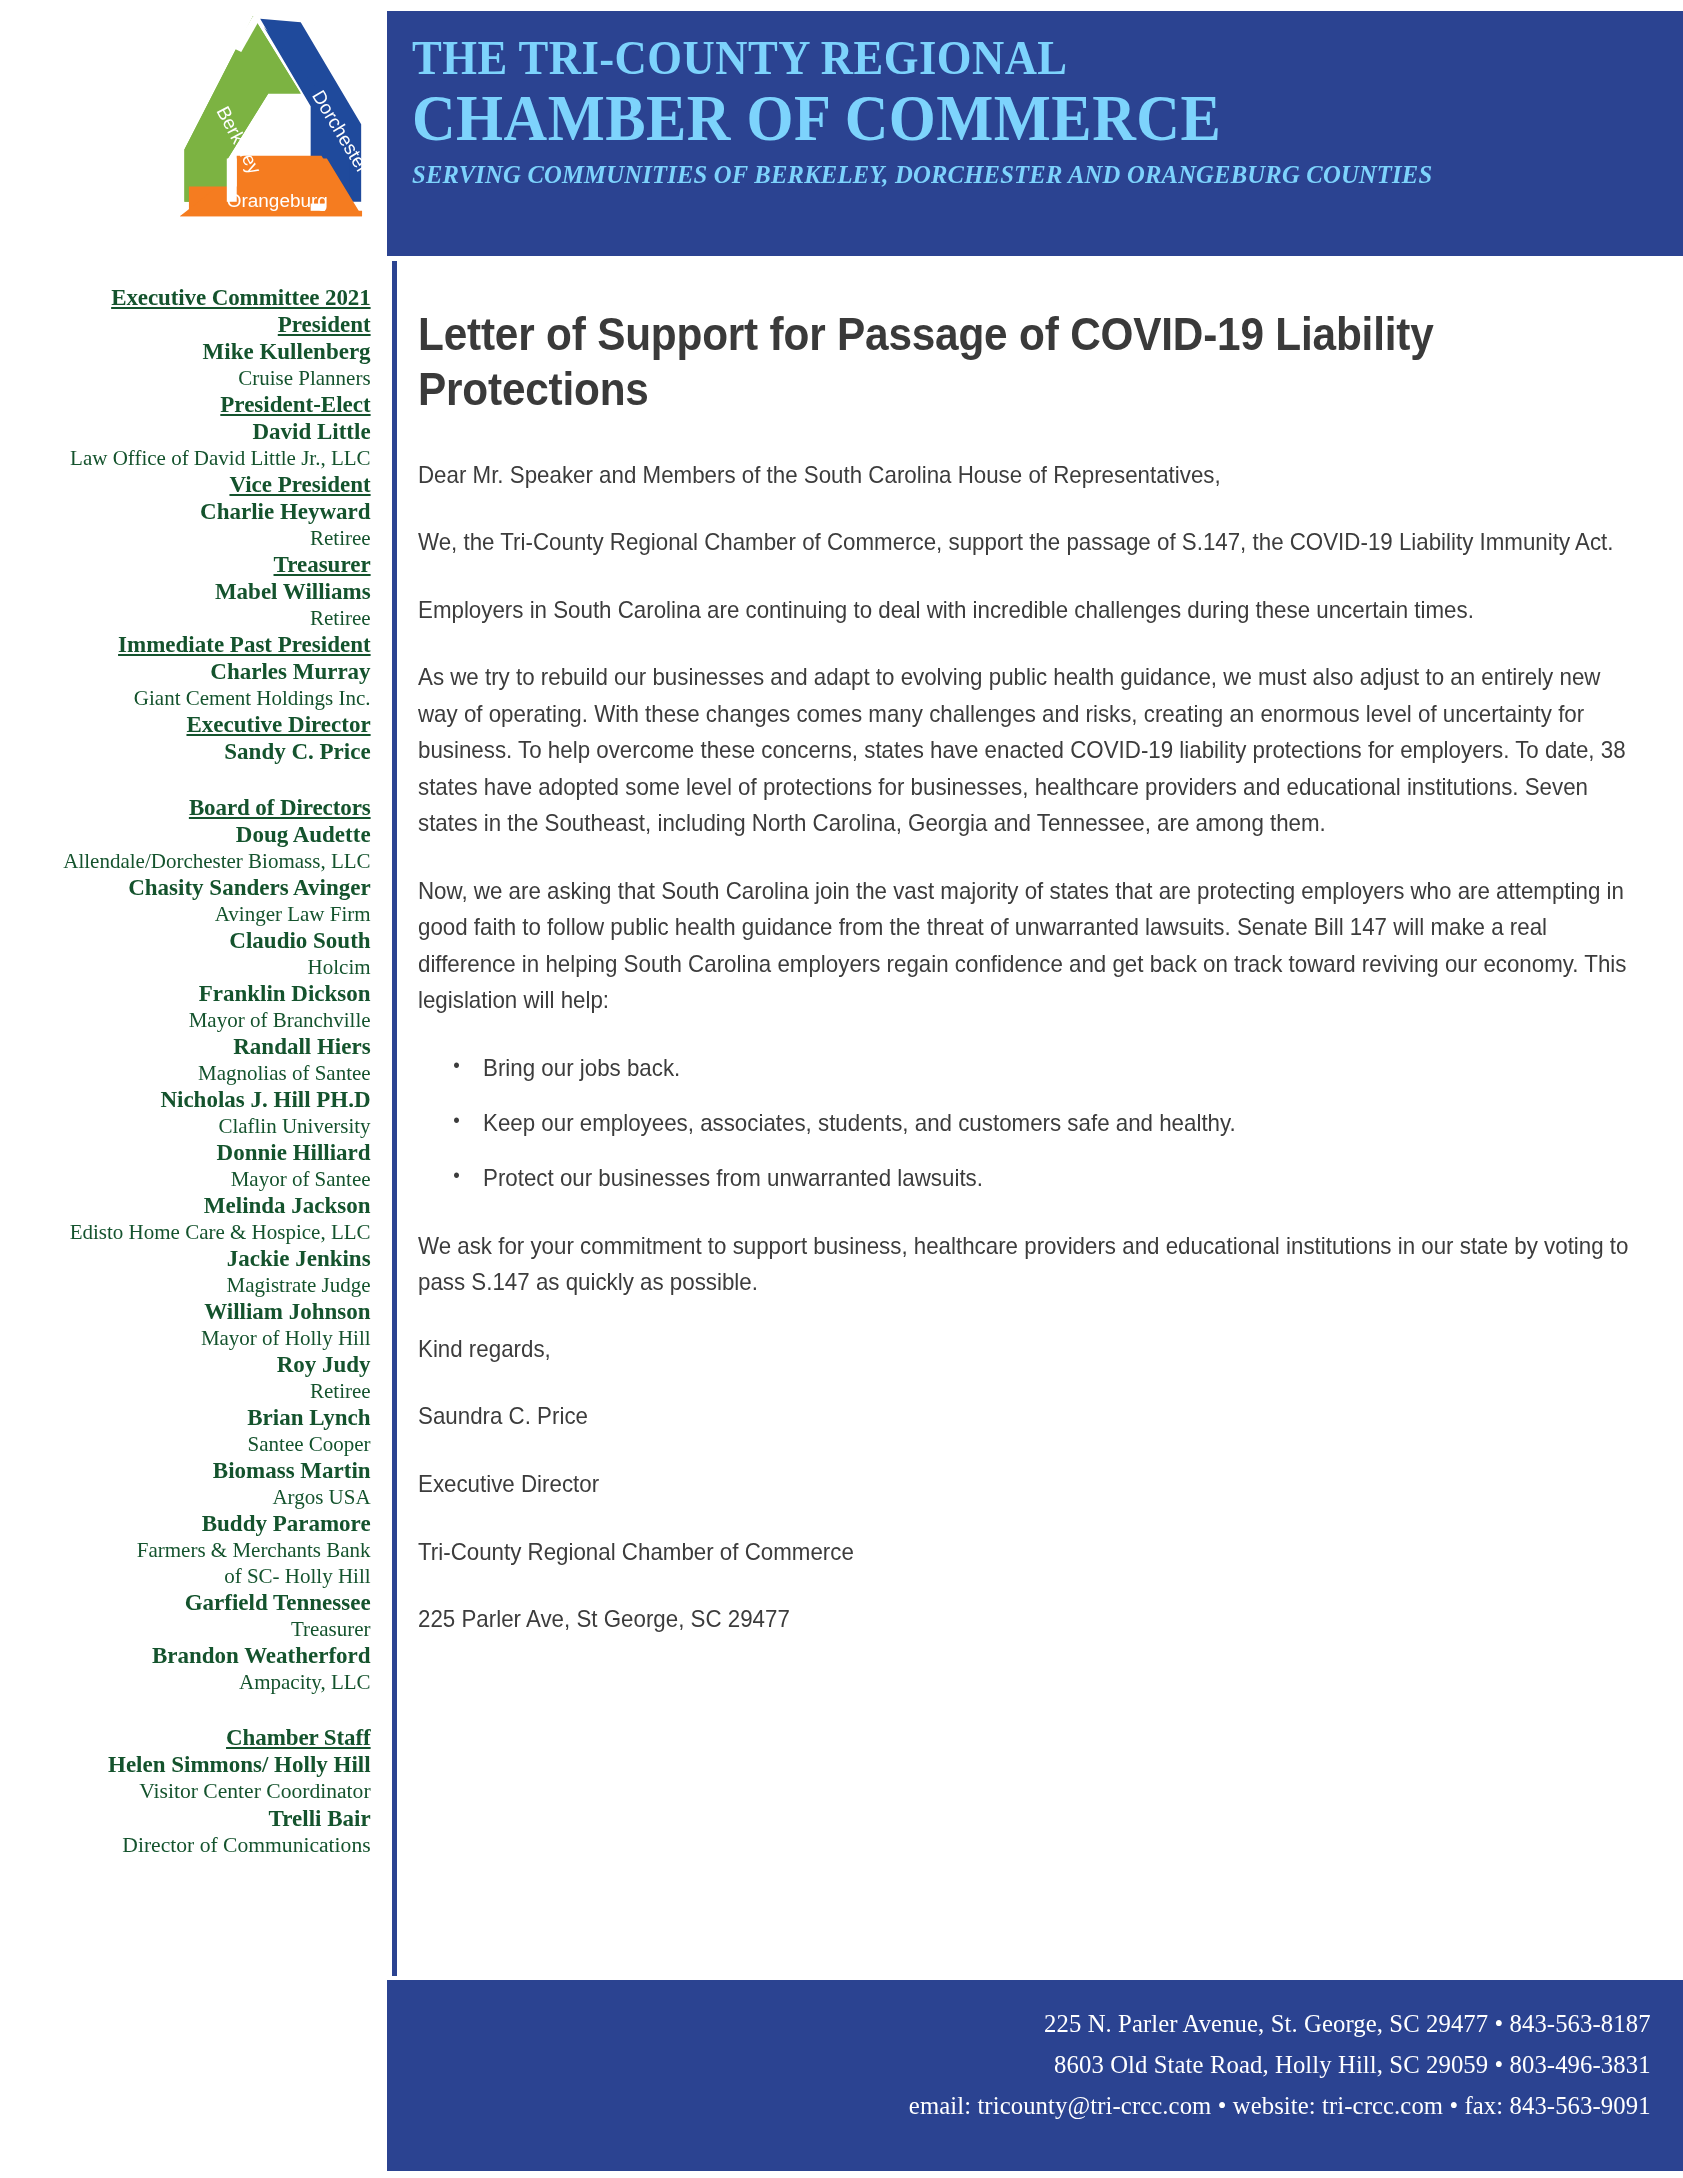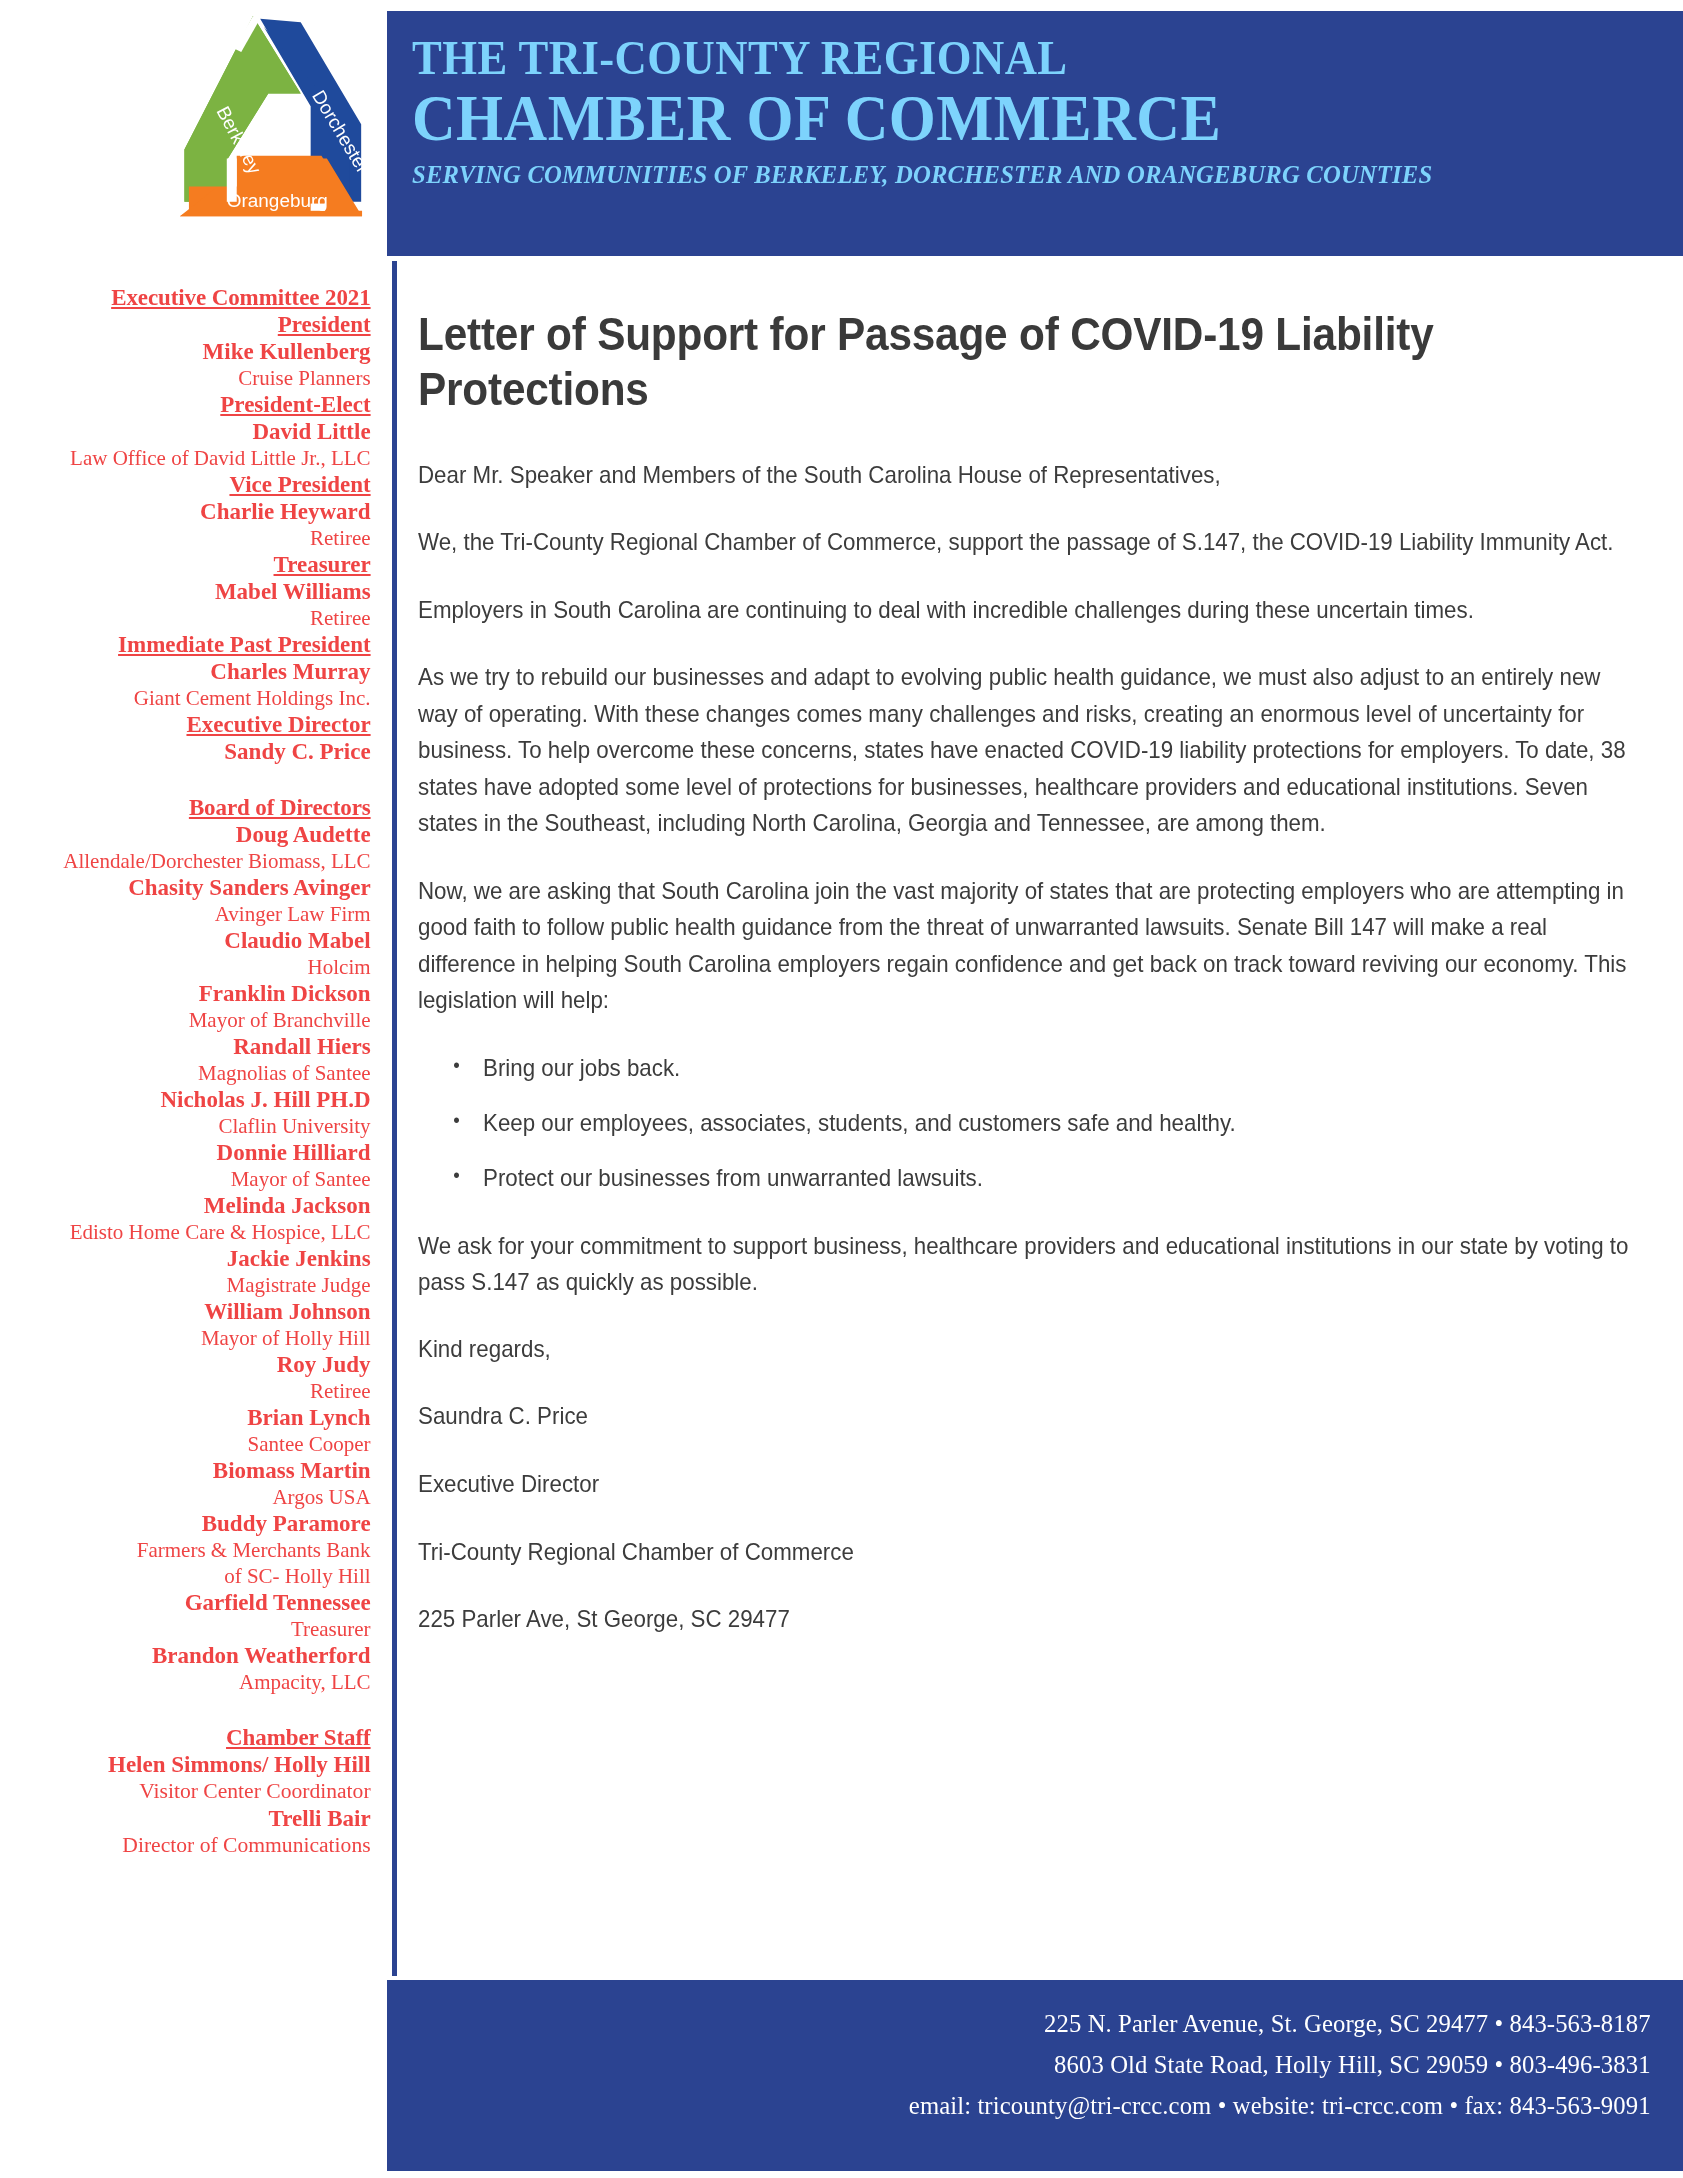--- a/index.html
+++ b/index.html
@@ -79,21 +79,21 @@
     background: #2b4391;
   }
 
   
   #sidebar {
     position: absolute;
     left: 0px;
     top: 284px;
     width: 376px;
     text-align: right;
-    color: #ef4444;
+    color: #14532d;
     font-family: "Liberation Serif", serif;
   }
   #sidebar .sec-head {
     font-weight: bold;
     font-size: 23px;
     text-decoration: underline;
     line-height: 27px;
     letter-spacing: -0.1px;
   }
   #sidebar .role {
@@ -256,21 +256,21 @@
       <div class="role pad-r">Executive Director</div>
       <div class="name pad-r">Sandy C. Price</div>
     </div>
   <div class="gap"></div>
   <div class="sec-head pad-r">Board of Directors</div>
   <div id="board-list">
       <div class="name pad-r">Doug Audette</div>
       <div class="org pad-r">Allendale/Dorchester Biomass, LLC</div>
       <div class="name pad-r">Chasity Sanders Avinger</div>
       <div class="org pad-r">Avinger Law Firm</div>
-      <div class="name pad-r">Claudio Mabel</div>
+      <div class="name pad-r">Claudio South</div>
       <div class="org pad-r">Holcim</div>
       <div class="name pad-r">Franklin Dickson</div>
       <div class="org pad-r">Mayor of Branchville</div>
       <div class="name pad-r">Randall Hiers</div>
       <div class="org pad-r">Magnolias of Santee</div>
       <div class="name pad-r">Nicholas J. Hill PH.D</div>
       <div class="org pad-r">Claflin University</div>
       <div class="name pad-r">Donnie Hilliard</div>
       <div class="org pad-r">Mayor of Santee</div>
       <div class="name pad-r">Melinda Jackson</div>

